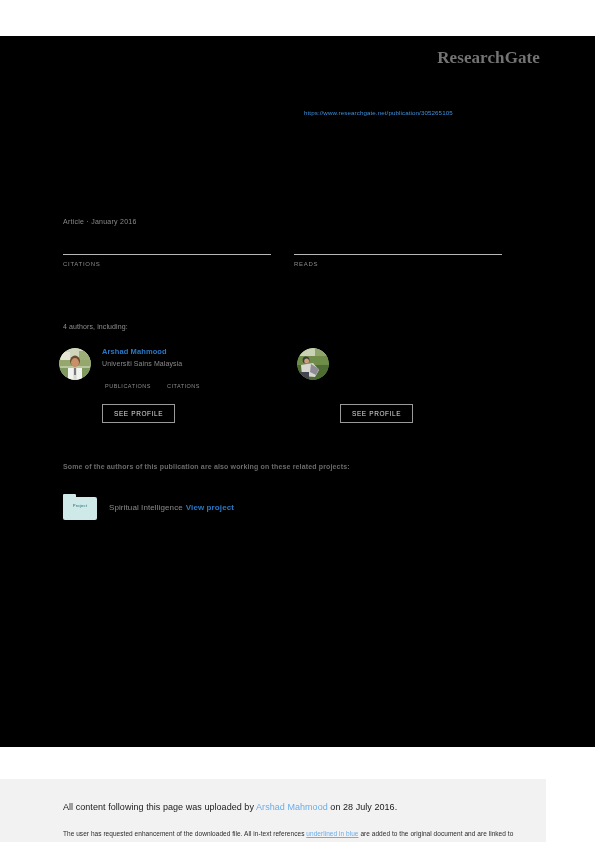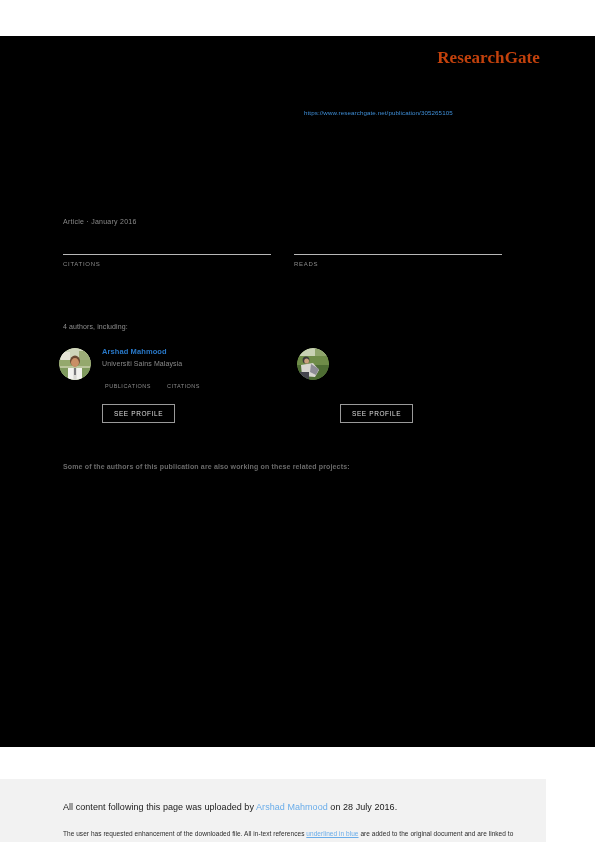--- a/index.html
+++ b/index.html
@@ -33,21 +33,21 @@
     width: 595px; height: 711px;
     background: #000000;
   }
   
   .rg-logo {
     position: absolute;
     right: 55px; top: 48px;
     font-family: "Liberation Serif", serif;
     font-size: 17px;
     font-weight: bold;
-    color: #c2410c;
+    color: #737373;
     letter-spacing: 0.1px;
     white-space: nowrap;
   }
   
   .rg-url {
     position: absolute;
     left: 304px; top: 109px;
     font-size: 6.2px;
     color: #3f8fd8;
     letter-spacing: 0.1px;
@@ -363,20 +363,30 @@
           <path d="M14 16 L22 21 L19 27 L13 24 Z" fill="#8e8d95"></path>
           <rect x="2" y="24" width="10" height="8" fill="#46464e"></rect>
         </g>
       </svg>
     </div>
     <div class="see-profile">SEE PROFILE</div>
   </div>
 
   <div class="projects-heading">Some of the authors of this publication are also working on these related projects:</div>
 
+  <div class="project-row">
+    <div class="project-icon">
+      <div class="tab"></div>
+      <div class="body"></div>
+      <div class="cap">Project</div>
+    </div>
+    <div class="project-text">
+      <span>Spiritual Intelligence</span><span class="view-project">View project</span>
+    </div>
+  </div>
 
   <div class="footer">
     <div class="footer-main">
       <span>All content following this page was uploaded by </span><span class="footer-link">Arshad Mahmood</span><span> on 28 July 2016.</span>
     </div>
     <div class="footer-note">
       <span>The user has requested enhancement of the downloaded file. All in-text references </span><span class="underlined">underlined in blue</span><span> are added to the original document and are linked to publications on ResearchGate, letting you access and read them immediately.</span>
     </div>
   </div>
 

